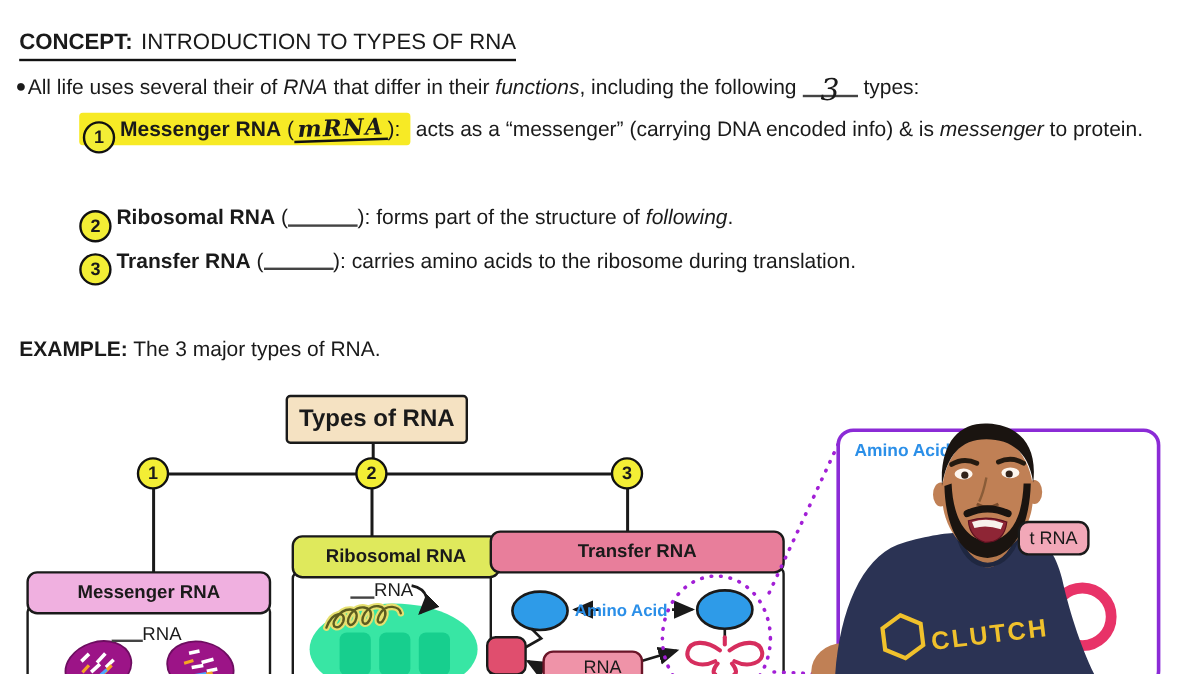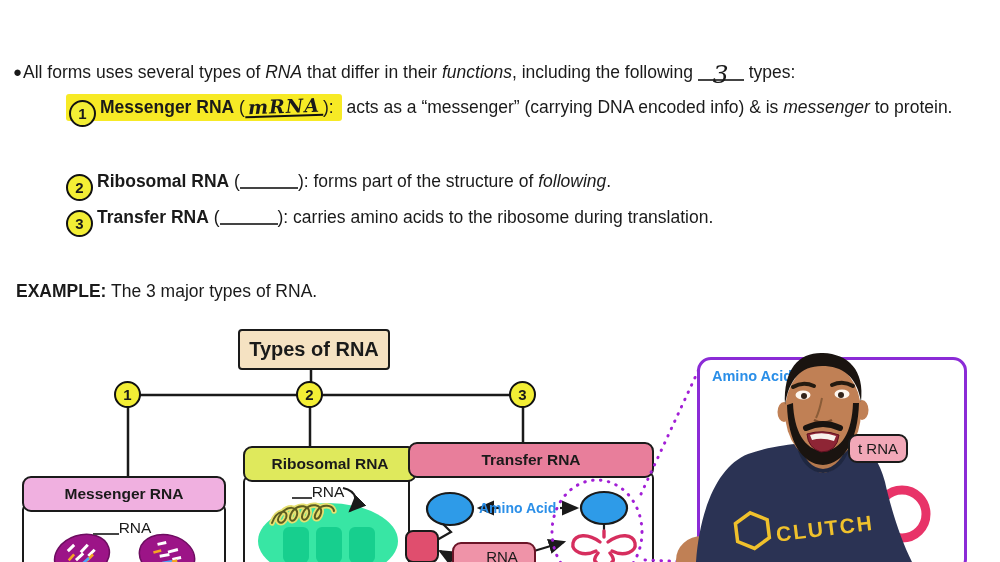--- a/index.html
+++ b/index.html
@@ -48,23 +48,26 @@
         border:2.5px solid #1a1a1a;border-radius:9px;display:flex;align-items:center;justify-content:center;
         font-size:15px;z-index:7;}
   svg.layer{position:absolute;left:0;top:0;pointer-events:none;}
   .z1{z-index:1;} .z3{z-index:3;} .z5{z-index:5;} .z6{z-index:6;}
 </style>
 </head>
 <body>
 
 <div class="page">
 
+  <div class="line" style="top:24px;left:16px;">
+    <span class="underlined"><span class="lbl">CONCEPT:</span><span class="ttl">INTRODUCTION TO TYPES OF RNA</span></span>
+  </div>
 
   <div class="line" style="top:62px;left:13px;">
-    <span class="bullet">●</span><span>All forms uses several types of </span><i>RNA</i><span> that differ in their </span><i>functions</i><span>, including the following </span><span class="blank b44"><span class="hw3">3</span></span><span> types:</span>
+    <span class="bullet">●</span><span>All life uses several their of </span><i>RNA</i><span> that differ in their </span><i>functions</i><span>, including the following </span><span class="blank b44"><span class="hw3">3</span></span><span> types:</span>
   </div>
 
   <div class="line" style="top:97px;left:66px;">
     <span class="hl"><span class="circ">1</span><b>Messenger RNA</b><span> (</span><span class="hw-mrna">mRNA</span><span>):</span></span><span> acts as a “messenger” (carrying DNA encoded info) &amp; is </span><i>messenger</i><span> to protein.</span>
   </div>
 
 
   <div class="line" style="top:171px;left:66px;">
     <span class="circ">2</span><b>Ribosomal RNA</b><span> (</span><span class="blank b58"></span><span>): forms part of the structure of </span><i>following</i><span>.</span>
   </div>

